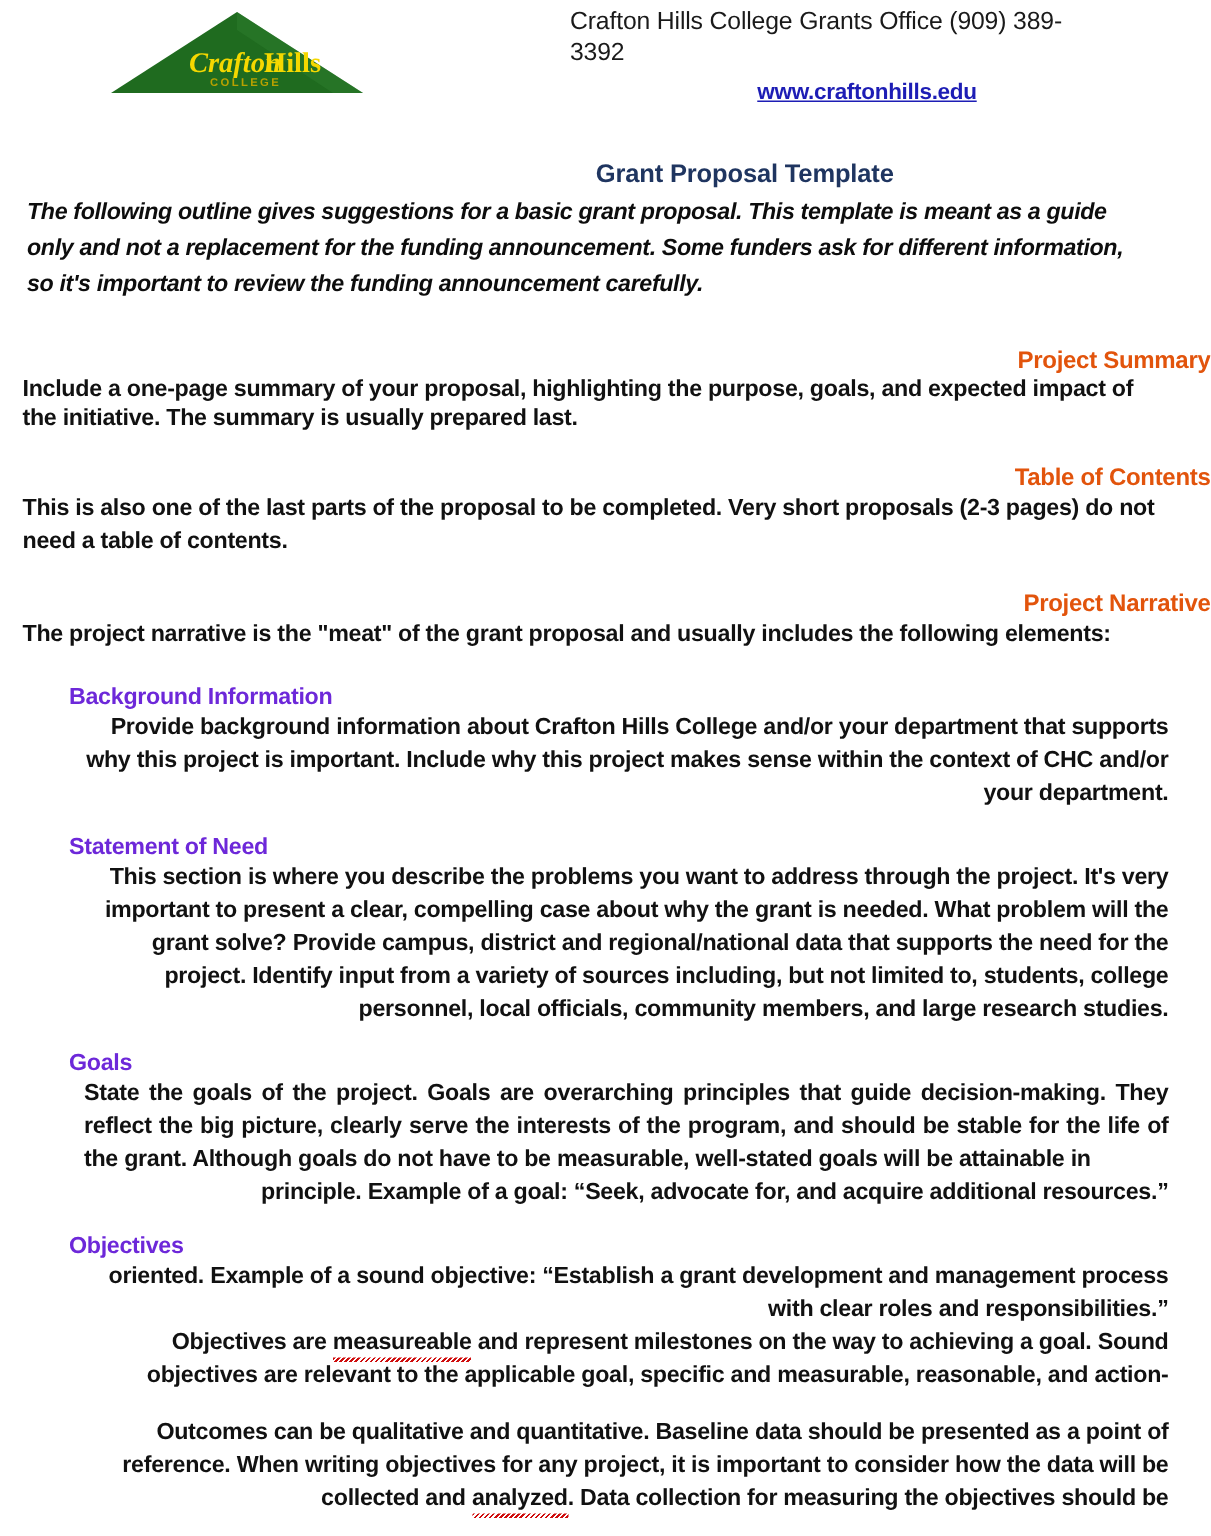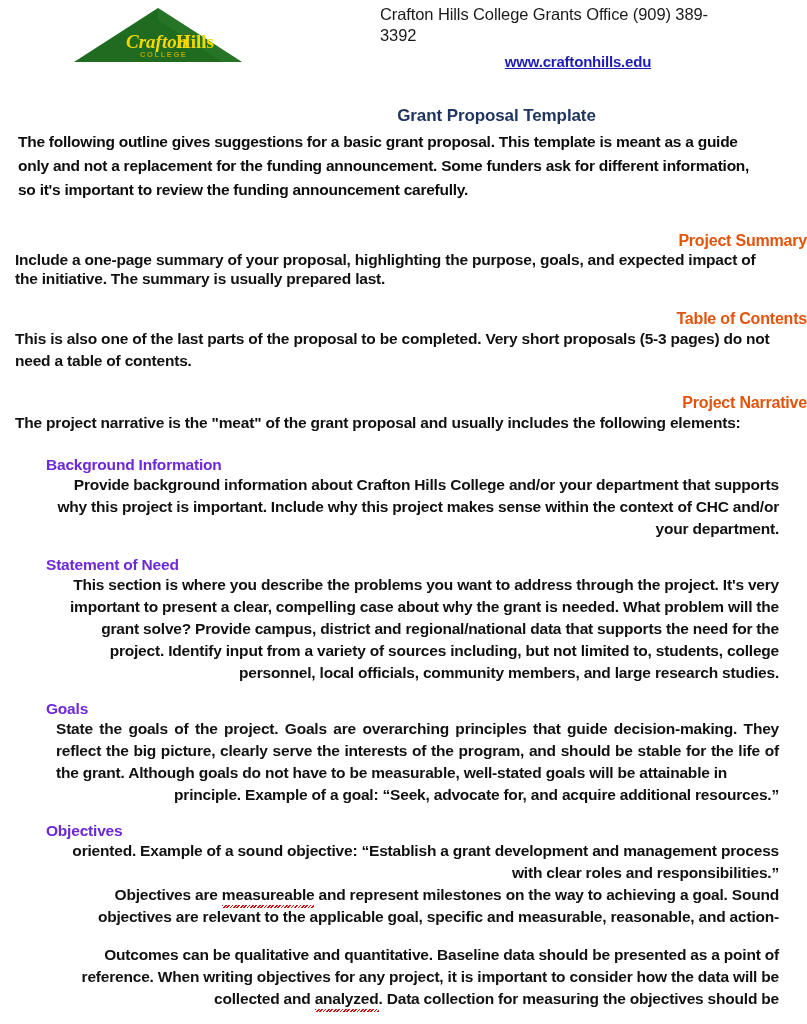--- a/index.html
+++ b/index.html
@@ -75,20 +75,21 @@
     font-weight: bold;
     color: #1f3560;
     letter-spacing: -0.1px;
     text-align: center;
   }
 
   .intro {
     margin: 4px 0 0 0;
     padding: 0 38px 0 18px;
     font-size: 15.5px;
+    font-style: italic;
     font-weight: 600;
     line-height: 24px;
     color: #0d0d0d;
     letter-spacing: -0.25px;
   }
 
   
   .section { margin: 0; padding: 0; }
 
   .sec-head {
@@ -190,21 +191,21 @@
 
   <div class="section">
     <div class="sec-head">Project Summary</div>
     <div class="sec-body tight">Include a one-page summary of your proposal, highlighting the purpose, goals, and expected impact of the initiative. The summary is usually prepared last.</div>
   </div>
 
   <div class="gap-md"></div>
 
   <div class="section">
     <div class="sec-head">Table of Contents</div>
-    <div class="sec-body">This is also one of the last parts of the proposal to be completed. Very short proposals (5-3 pages) do not need a table of contents.</div>
+    <div class="sec-body">This is also one of the last parts of the proposal to be completed. Very short proposals (2-3 pages) do not need a table of contents.</div>
   </div>
 
   <div class="gap-md"></div>
 
   <div class="section">
     <div class="sec-head">Project Narrative</div>
     <div class="sec-body">The project narrative is the "meat" of the grant proposal and usually includes the following elements:</div>
   </div>
 
   <div class="gap-md"></div>

